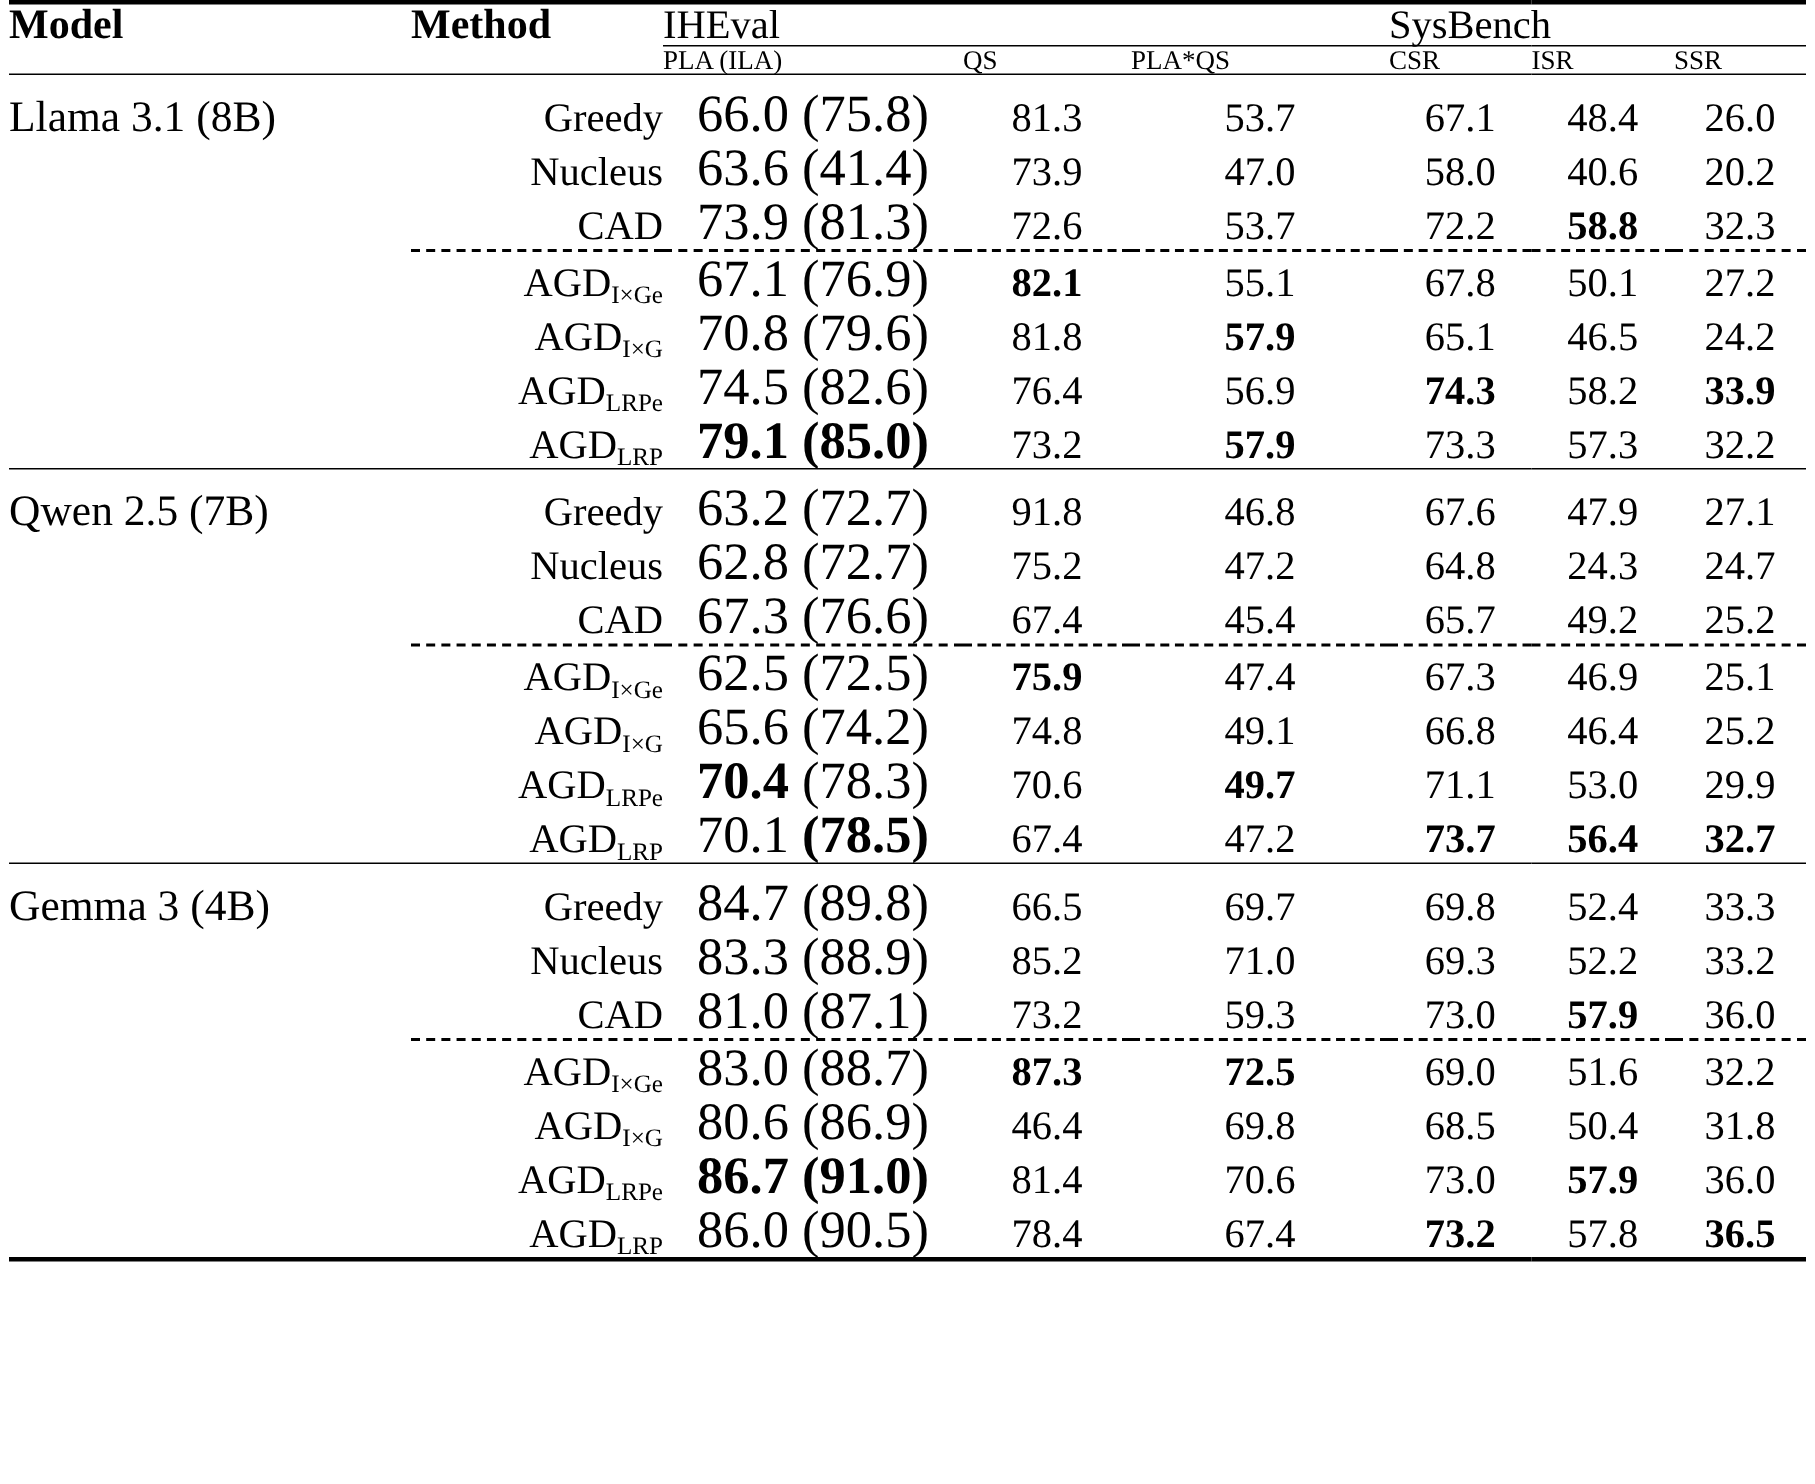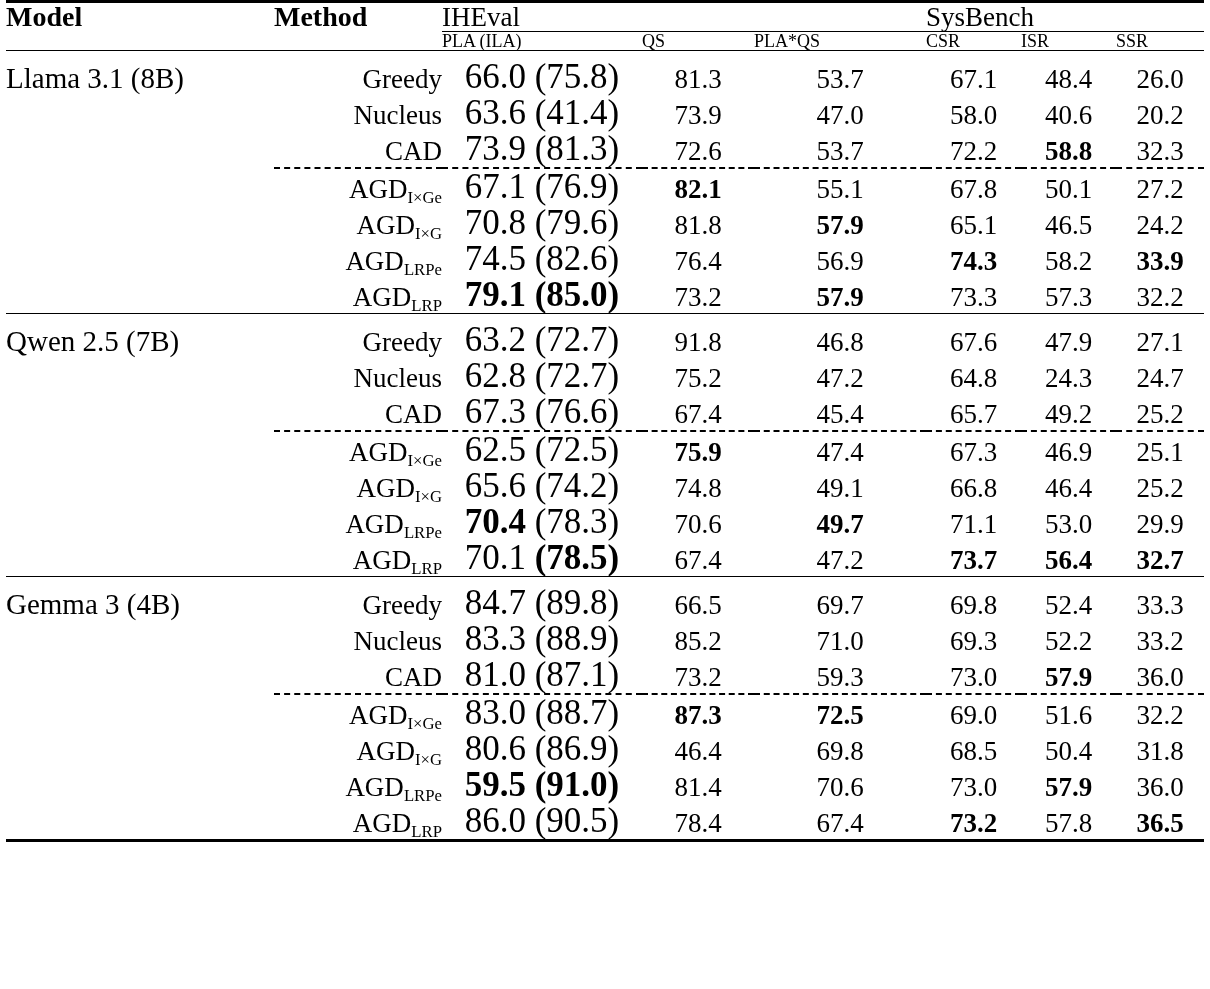--- a/index.html
+++ b/index.html
@@ -349,21 +349,21 @@
           <td class="pla"><span>80.6</span><span> (86.9)</span></td>
           <td class="num">46.4</td>
           <td class="num">69.8</td>
           <td class="num">68.5</td>
           <td class="num">50.4</td>
           <td class="num">31.8</td>
         </tr>
         <tr class="datarow">
           <td class="model-cell"></td>
           <td class="method-cell">AGD<sub>LRPe</sub></td>
-          <td class="pla"><span class="b">59.5</span><span class="b"> (91.0)</span></td>
+          <td class="pla"><span class="b">86.7</span><span class="b"> (91.0)</span></td>
           <td class="num">81.4</td>
           <td class="num">70.6</td>
           <td class="num">73.0</td>
           <td class="num b">57.9</td>
           <td class="num">36.0</td>
         </tr>
         <tr class="datarow">
           <td class="model-cell"></td>
           <td class="method-cell">AGD<sub>LRP</sub></td>
           <td class="pla"><span>86.0</span><span> (90.5)</span></td>

